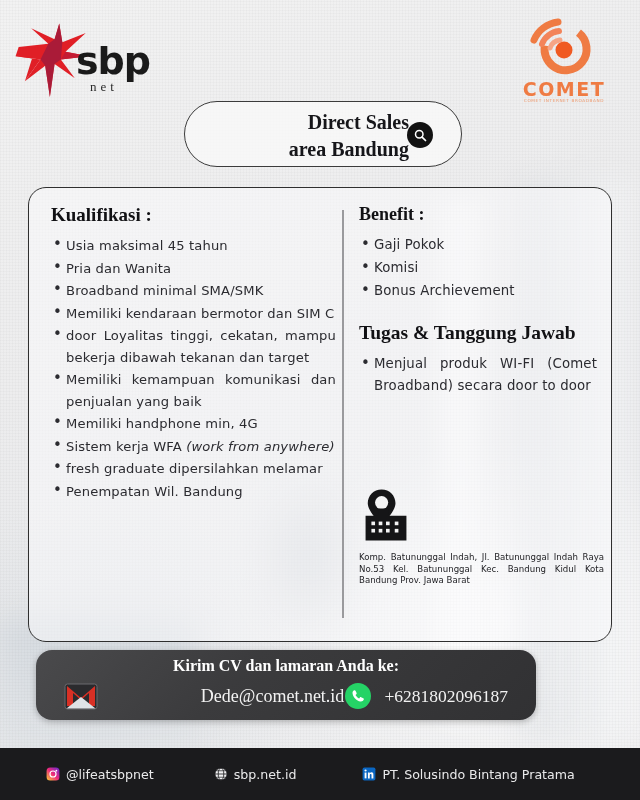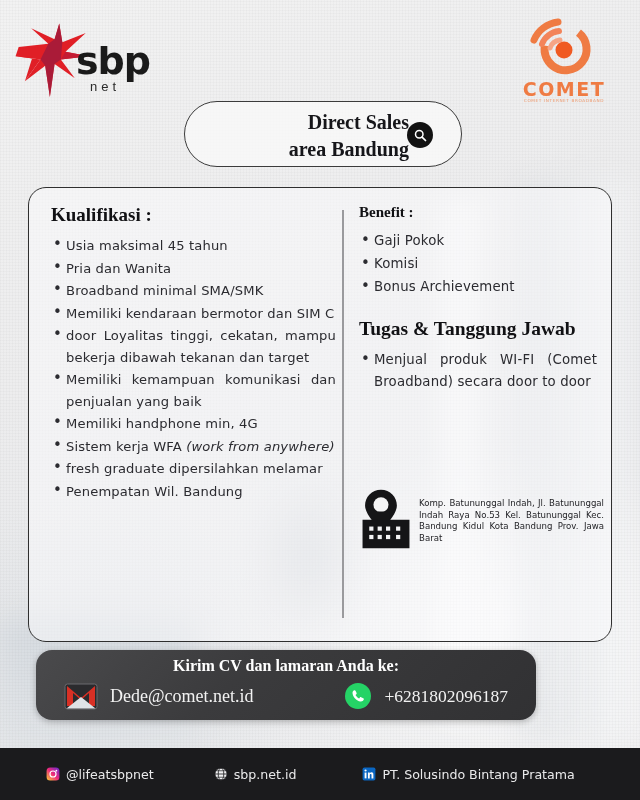--- a/index.html
+++ b/index.html
@@ -75,21 +75,21 @@
     font-weight: bold;
     font-size: 38px;
     letter-spacing: -1px;
     color: #1a1a1a;
     line-height: 1;
   }
   .sbp-sub {
     position: absolute;
     left: 76px;
     top: 57px;
-    font-family: Liberation Sans, sans-serif;
+    font-family: Liberation Serif, serif;
     font-size: 13px;
     letter-spacing: 4px;
     color: #2a2a2a;
   }
 
   
   .comet-logo {
     position: absolute;
     right: 24px;
     top: 18px;
@@ -188,21 +188,21 @@
     width: 238px;
   }
   .sec-head {
     font-family: "Liberation Serif", "DejaVu Serif", serif;
     font-weight: bold;
     font-size: 19px;
     color: #111114;
     margin: 0 0 9px 0;
   }
   .sec-head.right {
-    font-size: 15px;
+    font-size: 18px;
   }
   .sec-head.tugas {
     font-size: 19.5px;
     margin-top: 20px;
   }
   ul.bullets {
     list-style: none;
     margin: 0;
     padding: 0;
   }
@@ -238,20 +238,21 @@
   .it { font-style: italic; }
 
   
   .addr {
     position: absolute;
     left: 330px;
     top: 300px;
     width: 245px;
     display: flex;
     align-items: flex-start;
+    flex-direction: column;
   }
   .addr-icon {
     width: 54px;
     height: 62px;
     flex: 0 0 54px;
     margin-right: 6px;
   }
   .addr-text {
     font-family: "DejaVu Sans", sans-serif;
     font-size: 8.6px;
@@ -287,21 +288,21 @@
     left: 28px;
     top: 32px;
     right: 28px;
     display: flex;
     align-items: center;
   }
   .contact-item {
     display: flex;
     align-items: center;
   }
-  .contact-item.email { width: 330px; }
+  .contact-item.email { width: 330px; justify-content: space-between; }
   .contact-text {
     font-family: "Liberation Serif", "DejaVu Serif", serif;
     font-size: 18px;
     color: #f2f2f2;
     margin-left: 12px;
   }
   .contact-text.wa { font-size: 17.5px; }
 
   
   .footer {

